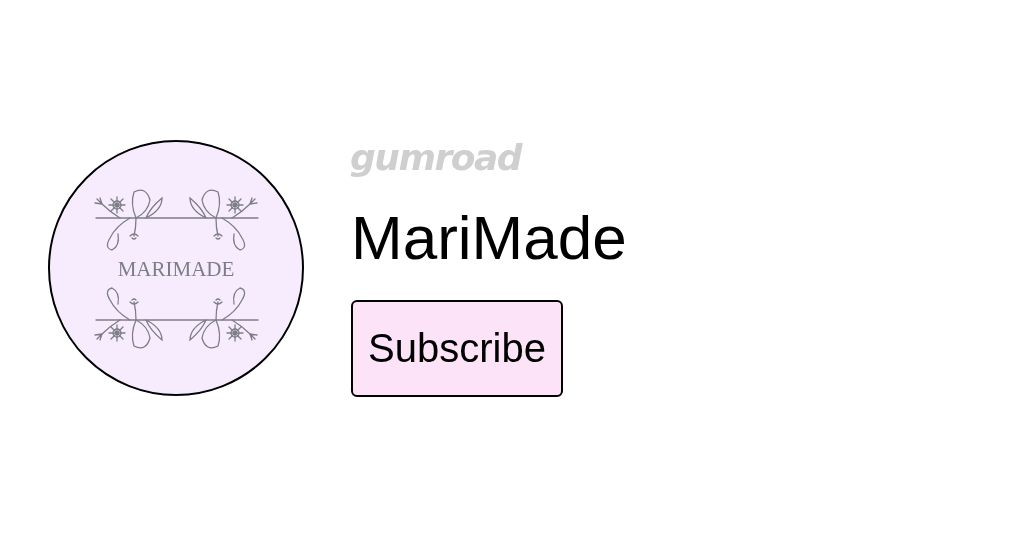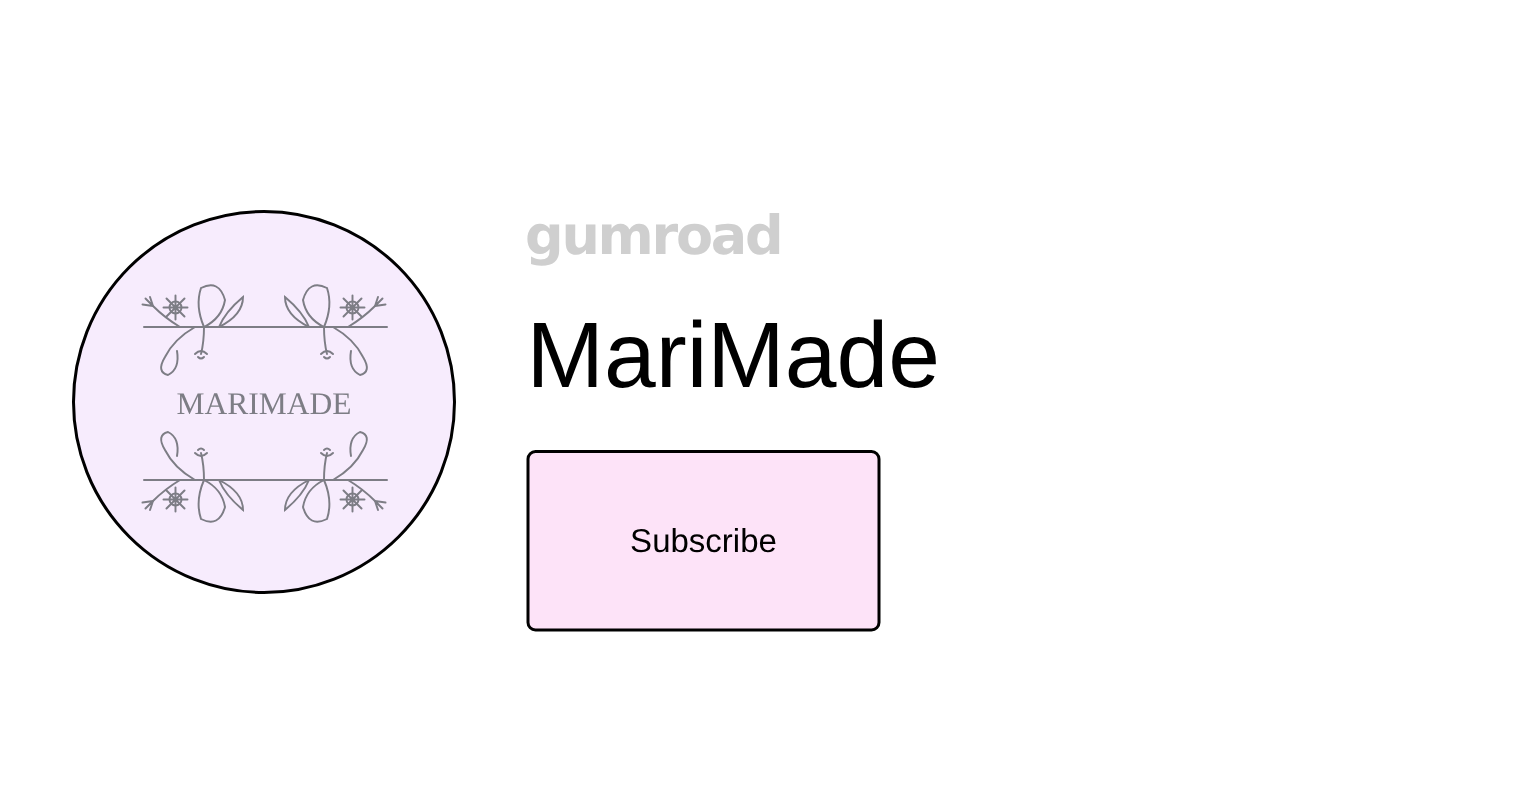--- a/index.html
+++ b/index.html
@@ -8,32 +8,32 @@
     font-family: "Liberation Sans", "DejaVu Sans", sans-serif;
   }
   .avatar {
     position: absolute; left: 48px; top: 140px; width: 252px; height: 252px;
     border: 2px solid #000; border-radius: 50%; background: #f7ecfd; overflow: hidden;
   }
   .avatar svg { position: absolute; left: 0; top: 0; width: 252px; height: 252px; }
   .brand {
     position: absolute; left: 350px; top: 140px; font-size: 36px; font-weight: bold;
     color: #cfcfcf; letter-spacing: -1.5px; line-height: 36px;
-    font-family: "DejaVu Sans", sans-serif; text-transform: lowercase;
+    font-family: "DejaVu Sans", sans-serif; text-transform: lowercase; font-style: italic;
   }
   .title {
     position: absolute; left: 351px; top: 200px; font-size: 62px; line-height: 76px;
     color: #000; font-family: "Liberation Sans", sans-serif;
   }
   .subscribe {
     position: absolute; left: 351px; top: 300px; width: 208px; height: 93px;
     border: 2px solid #000; border-radius: 6px; background: #fde3f8;
-    font-size: 22px; color: #000; display: flex; align-items: center; justify-content: center;
+    font-size: 40px; color: #000; display: flex; align-items: center; justify-content: center;
     box-sizing: content-box; cursor: pointer; font-family: "Liberation Sans", sans-serif;
-    padding: 12px;
+    padding: 0;
   }
 </style>
 </head>
 <body>
 
 <div class="avatar">
   <svg viewBox="0 0 252 252">
     <g fill="none" stroke="#7d7d85" stroke-width="1.3" stroke-linecap="round">
 
       <line x1="46" y1="76" x2="208" y2="76"></line>

